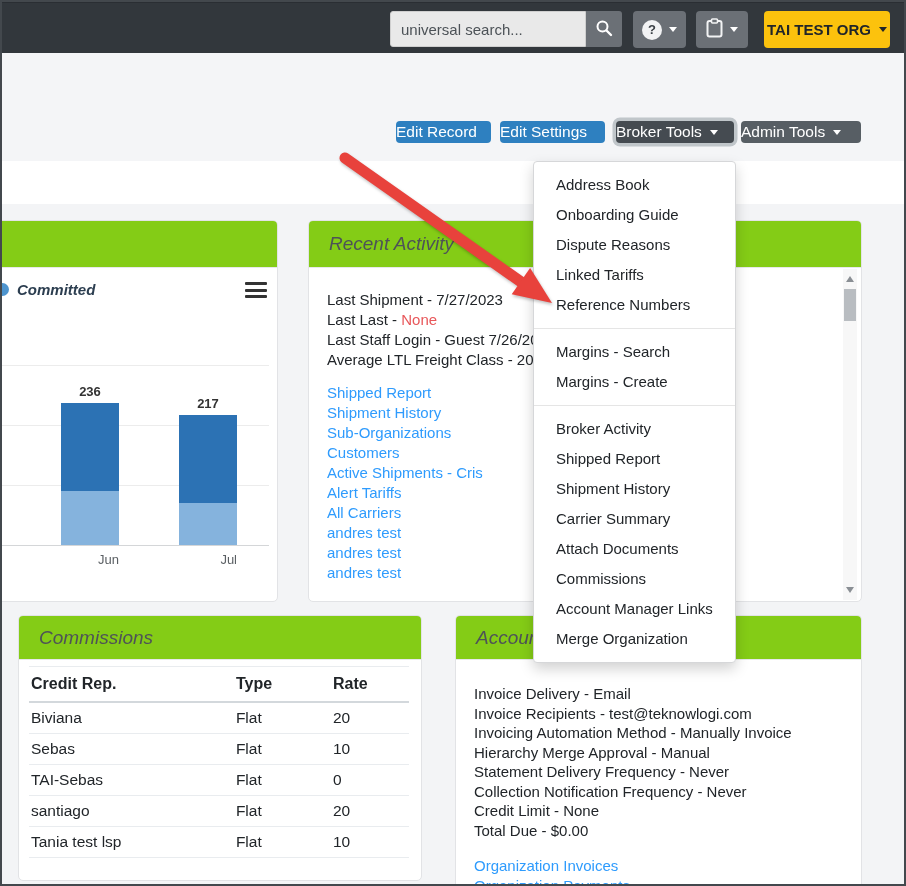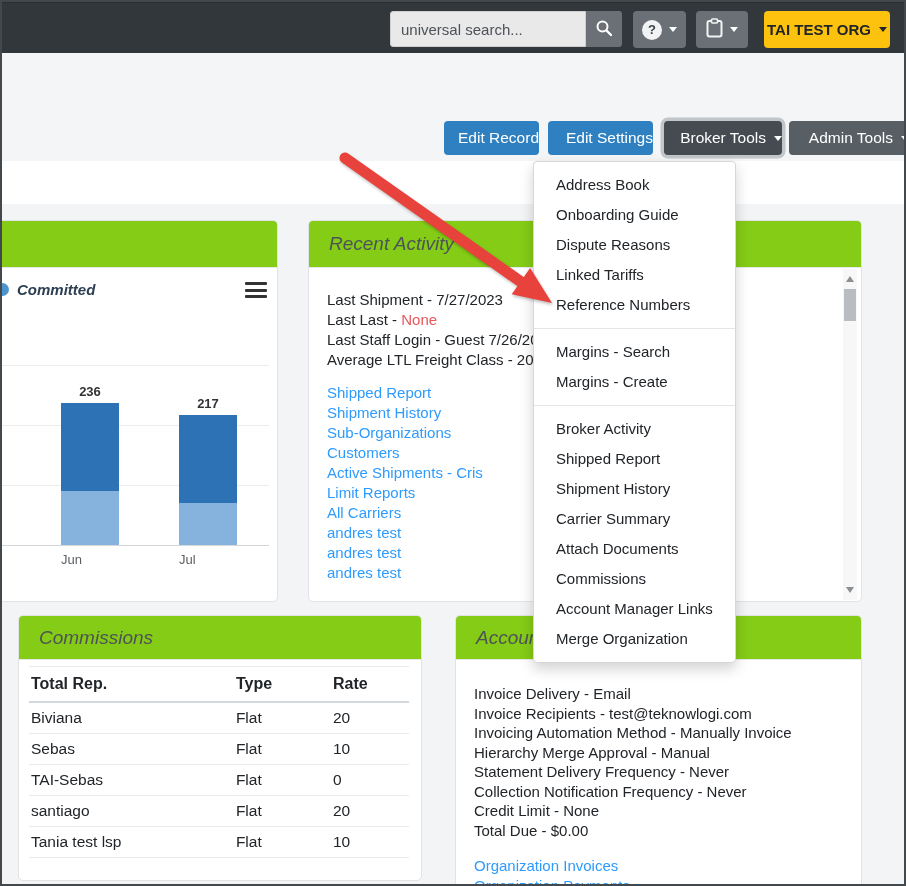--- a/index.html
+++ b/index.html
@@ -20,21 +20,21 @@
   .tb-help { left:633px; width:53px; }
   .tb-clip { left:696px; width:52px; }
   .q-circle { width:20px; height:20px; background:#f2f3f4; border-radius:50%; color:#3b4045; font-size:13px; font-weight:bold; display:flex; align-items:center; justify-content:center; }
   .caret { width:0; height:0; border-left:4.5px solid transparent; border-right:4.5px solid transparent; border-top:5px solid #fff; display:inline-block; }
   .caret.dark { border-top-color:#212529; }
   .org-btn { position:absolute; left:764px; top:8px; width:126px; height:37px; background:#fcc20d; color:#212529; border:none; border-radius:4px; font-size:15px; font-weight:600; display:flex; align-items:center; justify-content:center; gap:8px; cursor:pointer; }
 
   
   .subheader { position:absolute; top:53px; left:0; width:906px; height:108px; background:#f4f5f7; }
   .white-band { position:absolute; top:161px; left:0; width:906px; height:43px; background:#ffffff; }
-  .action-btn { position:absolute; top:121px; height:34px; border:none; border-radius:4px; color:#fff; font-size:15.5px; display:flex; align-items:center; justify-content:flex-end; gap:8px; cursor:pointer;margin-left:48px; }
+  .action-btn { position:absolute; top:121px; height:22px; border:none; border-radius:4px; color:#fff; font-size:15.5px; display:flex; align-items:center; justify-content:flex-start; gap:8px; cursor:pointer; }
   .ab-blue { background:#2e80c0; }
   .ab-dark { background:#454b51; box-shadow:0 0 0 3.5px rgba(165,172,178,.65); }
   .ab-gray { background:#575e64; }
   #btn-edit-record { left:396px; width:95px; }
   #btn-edit-settings { left:500px; width:105px; }
   #btn-broker-tools { left:616px; width:118px; z-index:80; }
   #btn-admin-tools { left:741px; width:120px; }
 
   
   .panel { position:absolute; background:#fff; border:1px solid #e2e3e6; border-radius:5px; overflow:hidden; }
@@ -46,21 +46,21 @@
   .chart-body { position:relative; width:100%; height:334px; }
   .legend { position:absolute; left:145px; top:13px; display:flex; align-items:center; gap:8px; }
   .legend-dot { width:13px; height:13px; border-radius:50%; }
   .legend-label { font-size:15px; font-weight:bold; color:#2c3e50;font-style:italic; }
   .hamburger { position:absolute; left:394px; top:14px; width:22px; height:16px; display:flex; flex-direction:column; justify-content:space-between; cursor:pointer; }
   .hamburger span { display:block; height:3px; background:#333; border-radius:1px; }
   .gridline { position:absolute; left:0; width:418px; height:1px; background:#ececec; }
   .axisline { position:absolute; left:0; width:418px; height:1px; background:#d4d6d8; }
   .bar-seg { position:absolute; }
   .bar-total { position:absolute; font-size:13px; font-weight:bold; color:#333; text-align:center; width:58px; }
-  .cat-label { position:absolute; font-size:13px; color:#5a5f63; text-align:left; width:58px; }
+  .cat-label { position:absolute; font-size:13px; color:#5a5f63; text-align:right; width:58px; }
 
   #ra-panel { left:308px; top:220px; width:280px; height:382px; }
   #ra-panel .panel-header { height:47px; }
   .ra-body { padding:22px 0 0 18px; font-size:15px; line-height:20px; }
   .ra-line { white-space:nowrap; }
   .hl-red { color:#e8575a; }
   .ra-links { margin-top:13px; }
   .link { color:#2e9bfd; cursor:pointer; white-space:nowrap; }
   .ra-links .link { display:block; line-height:20px; }
 
@@ -185,21 +185,21 @@
         <div class="ra-line"><span>Last Last - </span><span class="hl-red">None</span></div>
         <div class="ra-line"><span>Last Staff Login - Guest 7/26/2023</span></div>
         <div class="ra-line"><span>Average LTL Freight Class - 202.00</span></div>
       </div>
     <div class="ra-links" id="ra-links">
         <span class="link">Shipped Report</span>
         <span class="link">Shipment History</span>
         <span class="link">Sub-Organizations</span>
         <span class="link">Customers</span>
         <span class="link">Active Shipments - Cris</span>
-        <span class="link">Limit Reports</span>
+        <span class="link">Alert Tariffs</span>
         <span class="link">All Carriers</span>
         <span class="link">andres test</span>
         <span class="link">andres test</span>
         <span class="link">andres test</span>
       </div>
   </div>
 </div>
 
 <div class="panel" id="right-panel">
   <div class="panel-header"></div>
@@ -211,21 +211,21 @@
 </div>
 
 <div class="panel" id="comm-panel">
   <div class="panel-header">
     <span class="panel-title">Commissions</span>
   </div>
   <div class="comm-wrap">
     <table class="comm-table">
       <thead>
           <tr id="comm-head">
-            <th class="col-rep">Total Rep.</th>
+            <th class="col-rep">Credit Rep.</th>
             <th class="col-type">Type</th>
             <th class="col-rate">Rate</th>
           </tr>
         </thead>
       <tbody id="comm-body">
           <tr>
             <td>Biviana</td>
             <td>Flat</td>
             <td>20</td>
           </tr>

